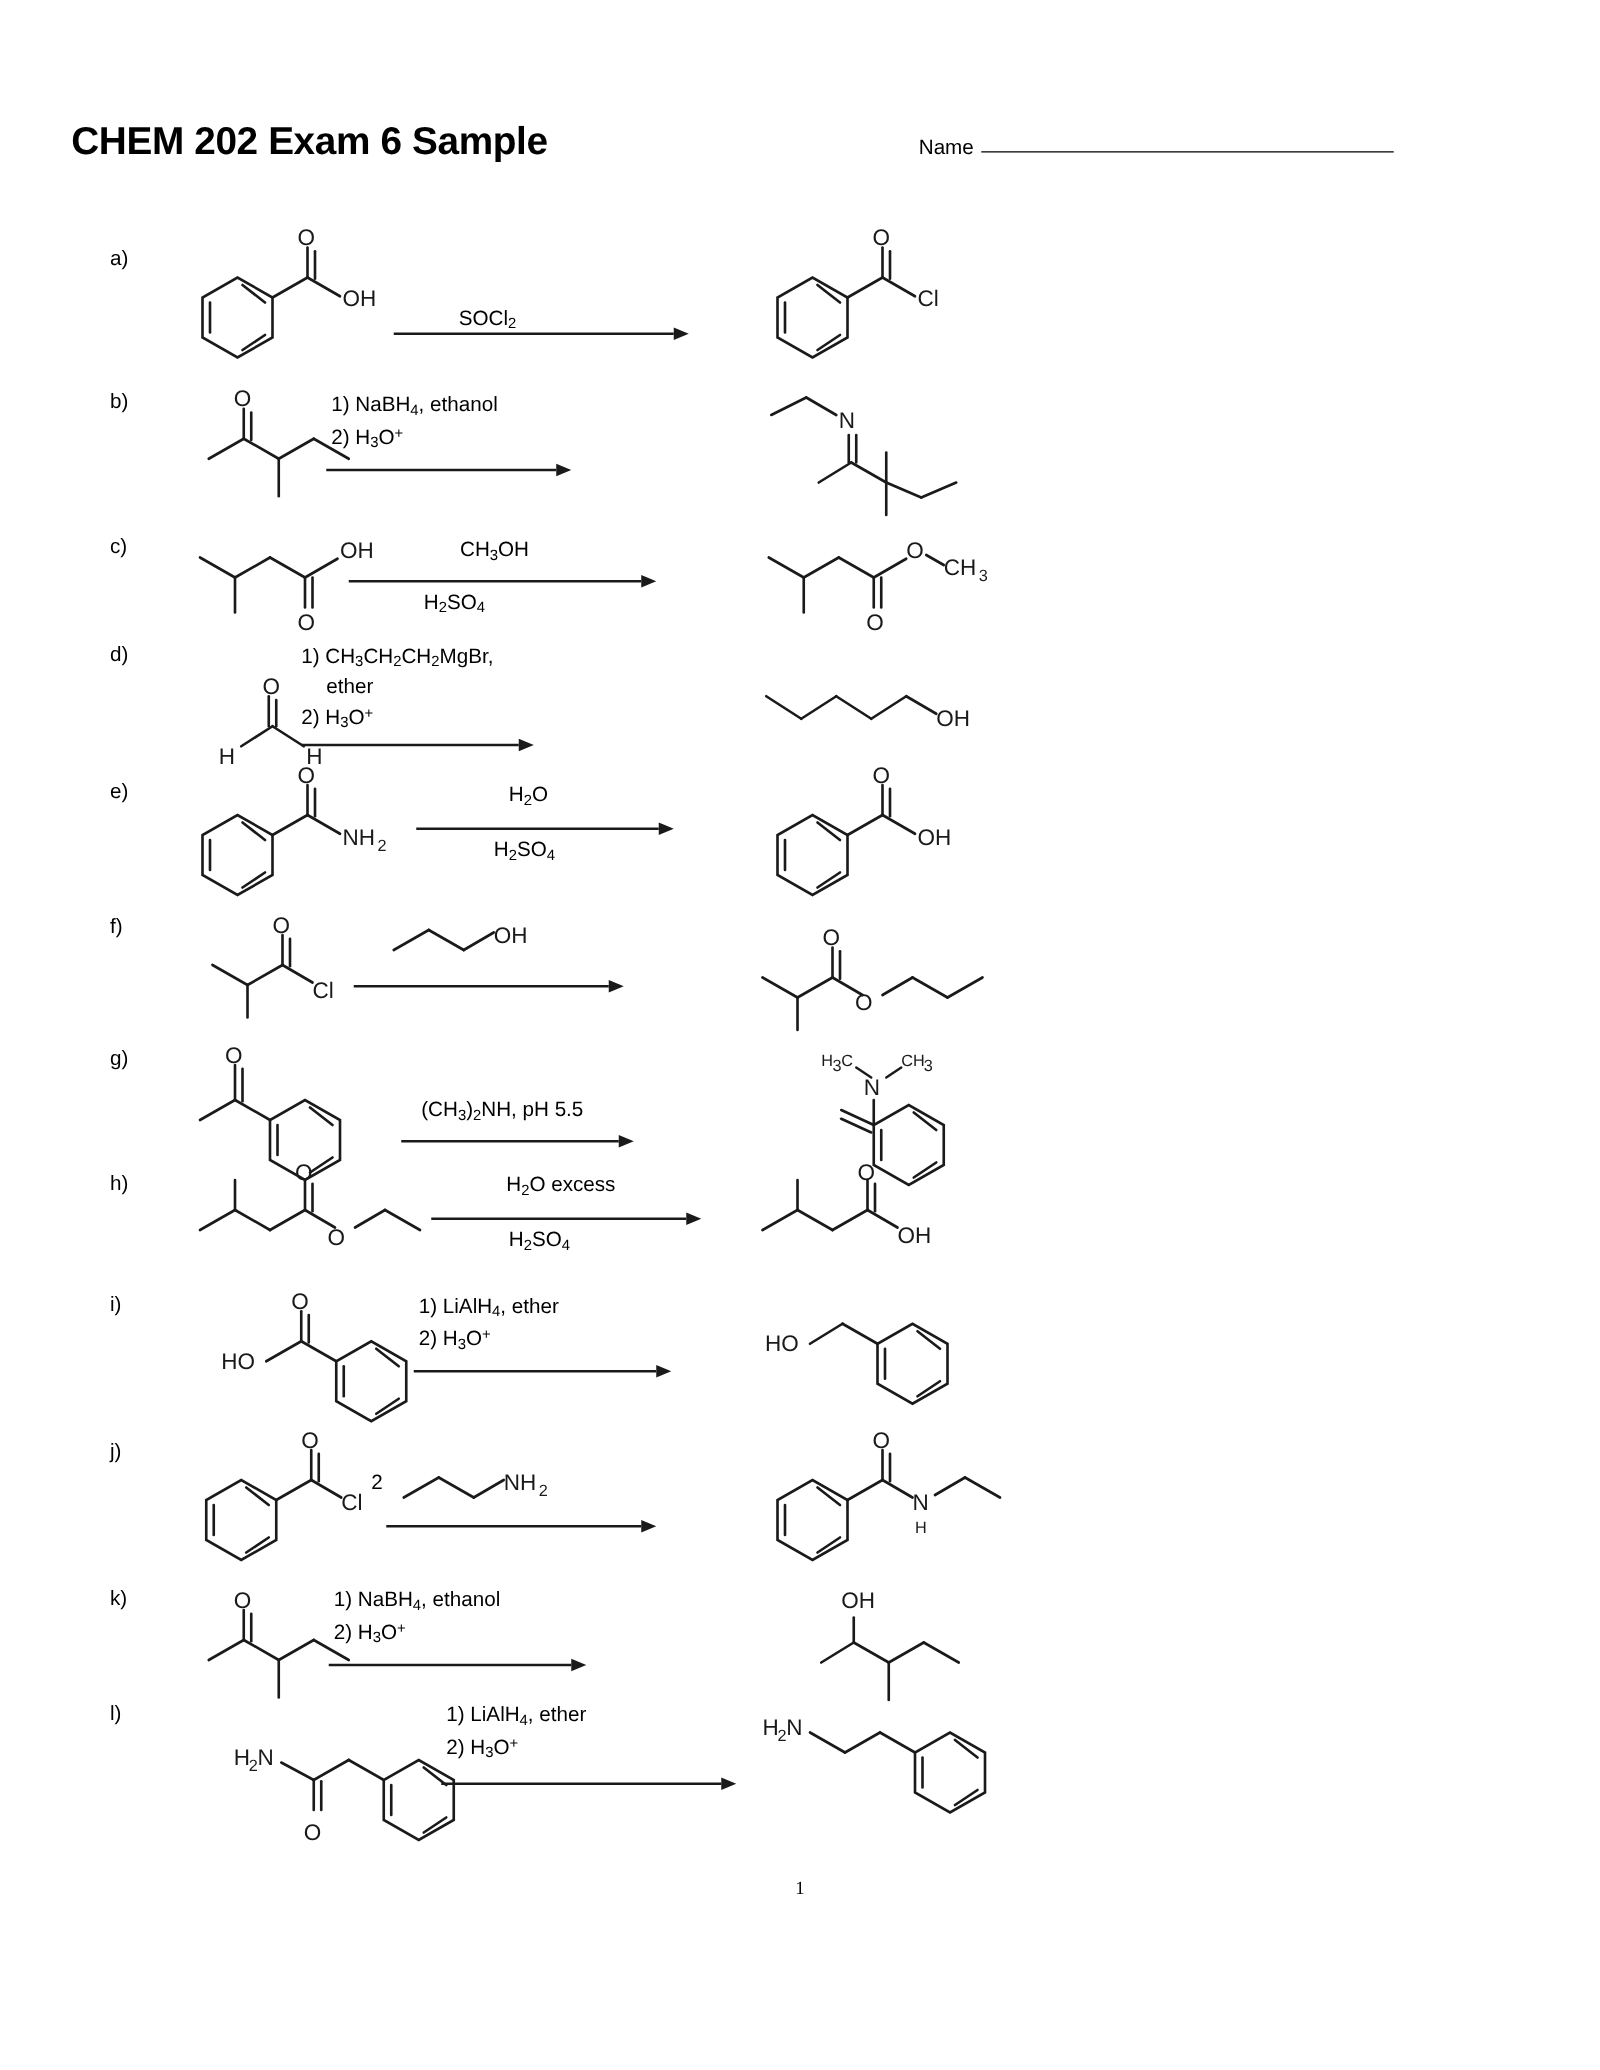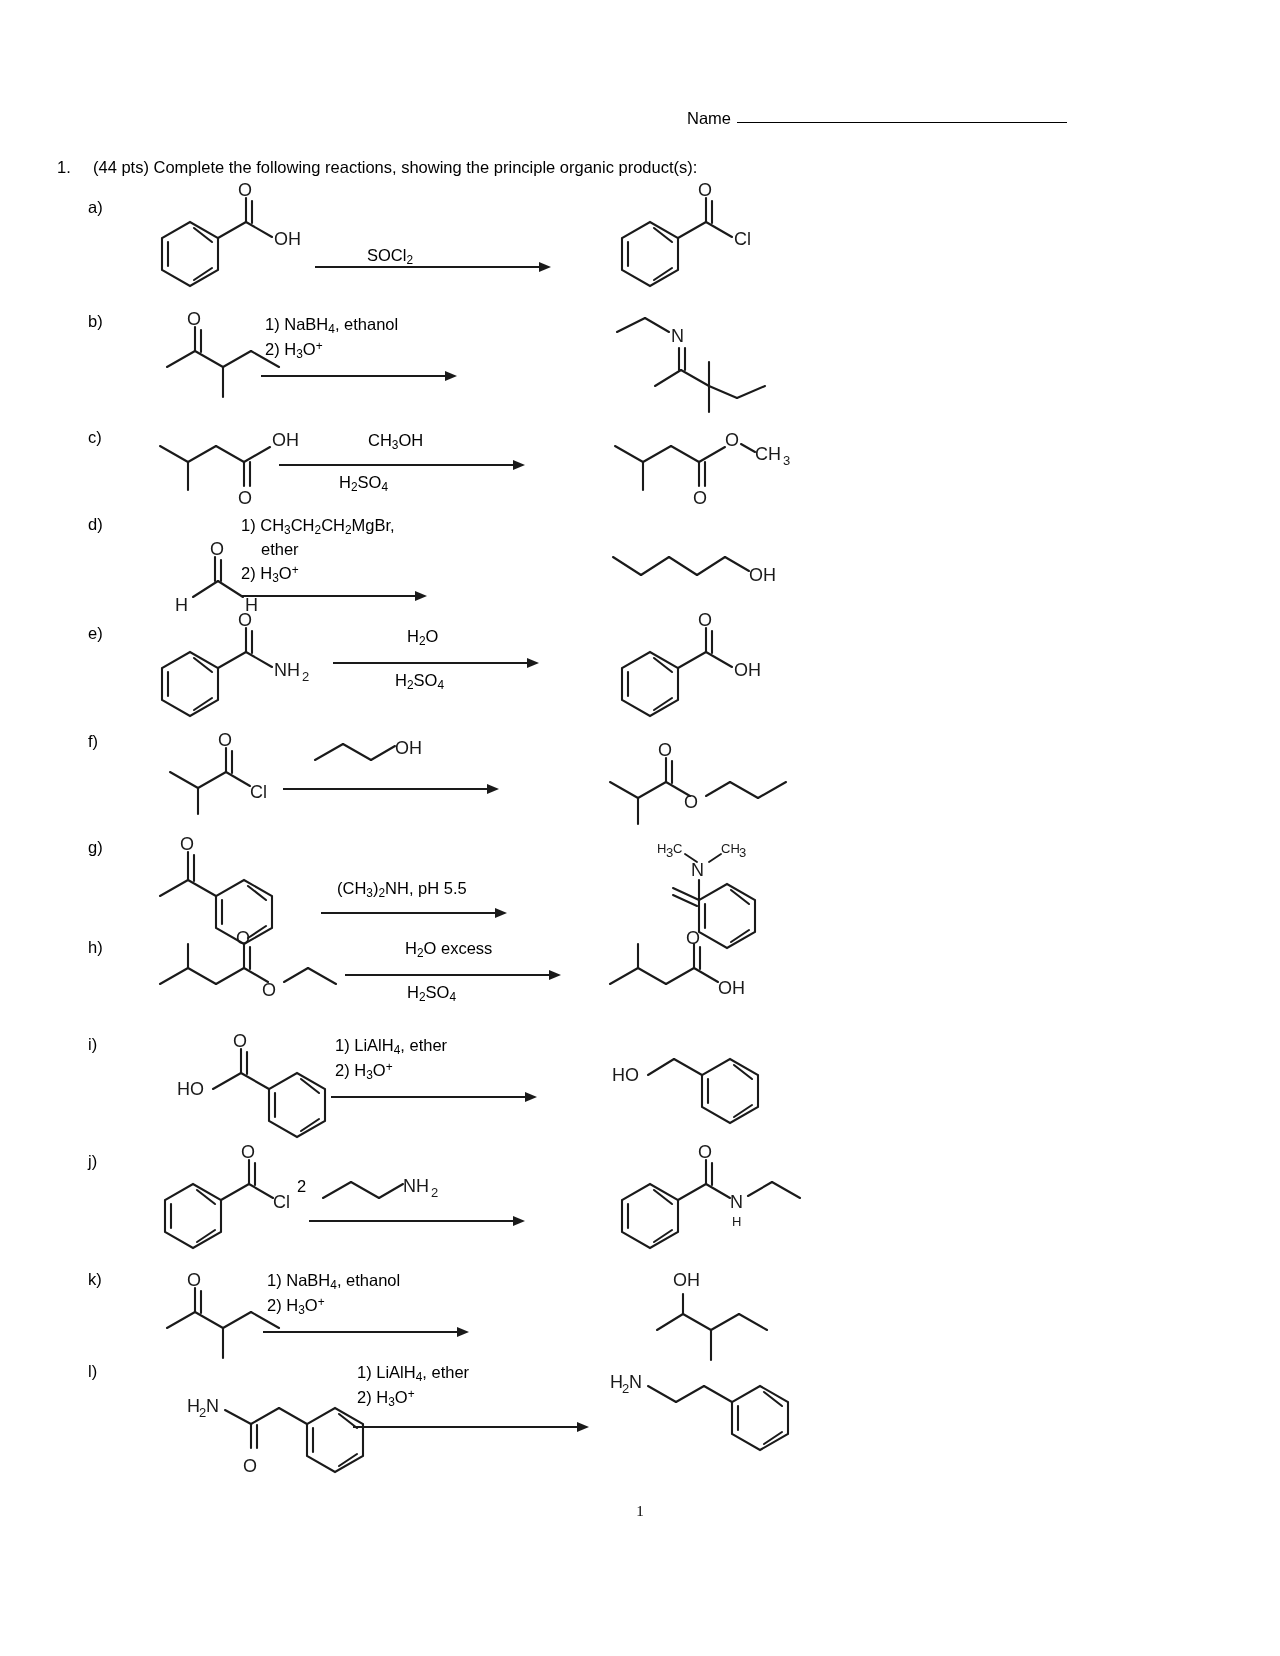--- a/index.html
+++ b/index.html
@@ -30,21 +30,21 @@
     position: absolute;
     left: 0;
     top: 0;
     font-size: 31px;
     font-weight: bold;
     letter-spacing: -0.3px;
     white-space: nowrap;
   }
   #name-block {
     position: absolute;
-    left: 630px;
+    left: 678px;
     top: 14px;
     display: flex;
     align-items: baseline;
   }
   #name-label {
     font-size: 16.5px;
   }
   #name-rule {
     display: inline-block;
     width: 330px;
@@ -106,29 +106,27 @@
   .atom { font-family: "Liberation Sans", sans-serif; font-size: 18px; fill: #1a1a1a; }
   .atom-sm { font-family: "Liberation Sans", sans-serif; font-size: 13px; fill: #1a1a1a; }
   .arrow-line { stroke: #1a1a1a; stroke-width: 2.1; fill: none; }
 </style>
 </head>
 <body>
 
 <div id="page">
 
   <div id="header">
+    <div id="exam-title">CHEM 202 Exam 6 Sample</div>
     <div id="name-block">
       <span id="name-label">Name</span>
       <span id="name-rule"></span>
     </div>
   </div>
 
-  <div id="question-1">
-    <span id="q1-number">1.</span><span>(44 pts) Complete the following reactions, showing the principle organic product(s):</span>
-  </div>
 
   <div class="rxn" style="top:198px;">
     <div class="rxn-label">a)</div>
     <div class="struct" style="left:85px; top:0;">
       <svg width="200" height="100" viewBox="0 0 200 100">
         <polygon class="bond" points="20,40 20,72 48,88 76,72 76,40 48,24"></polygon>
         <line class="bond" x1="26" y1="44" x2="26" y2="68"></line>
         <line class="bond" x1="52" y1="82" x2="70" y2="70"></line>
         <line class="bond" x1="70" y1="44" x2="52" y2="30"></line>
         <line class="bond" x1="76" y1="40" x2="104" y2="24"></line>

